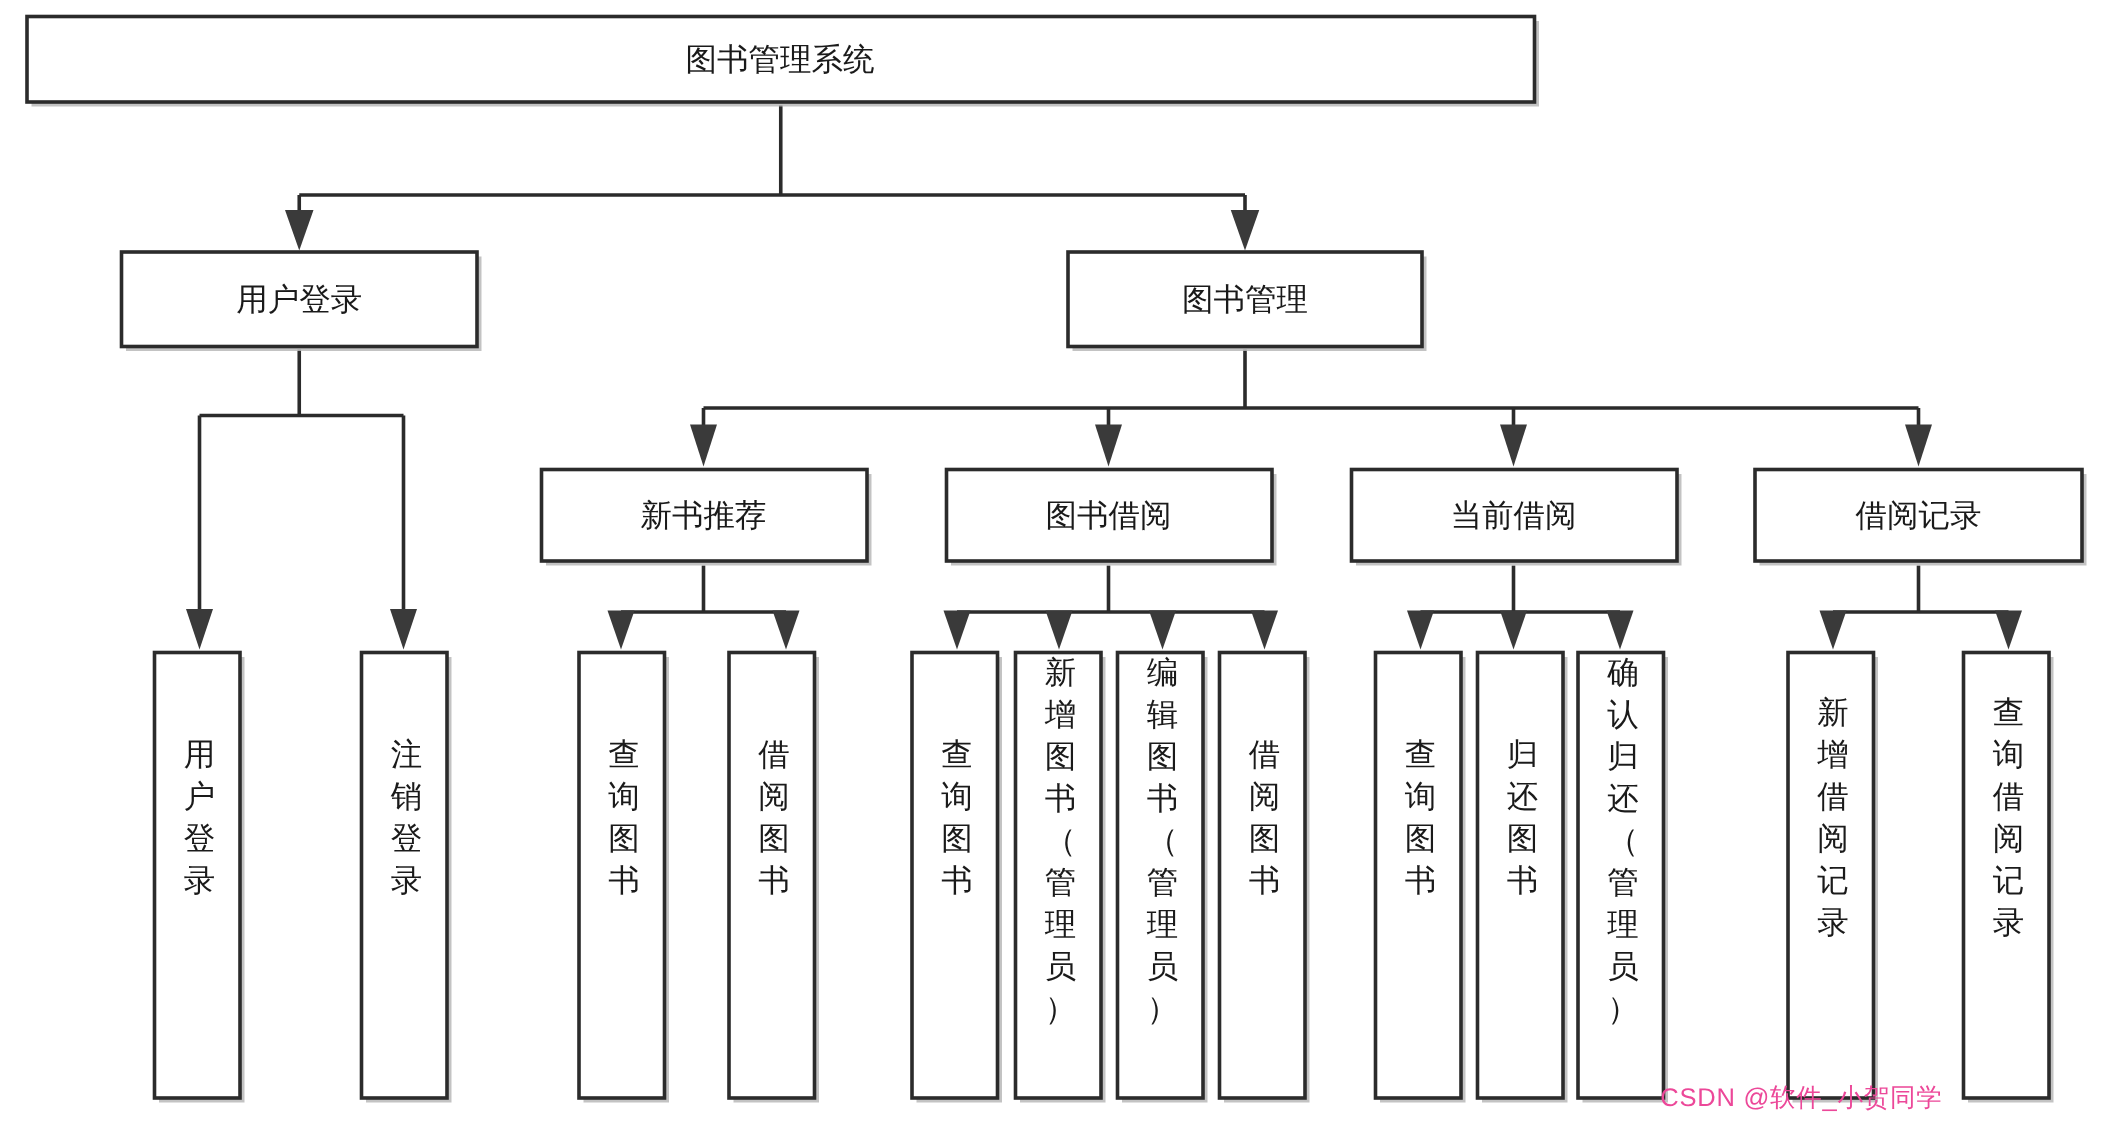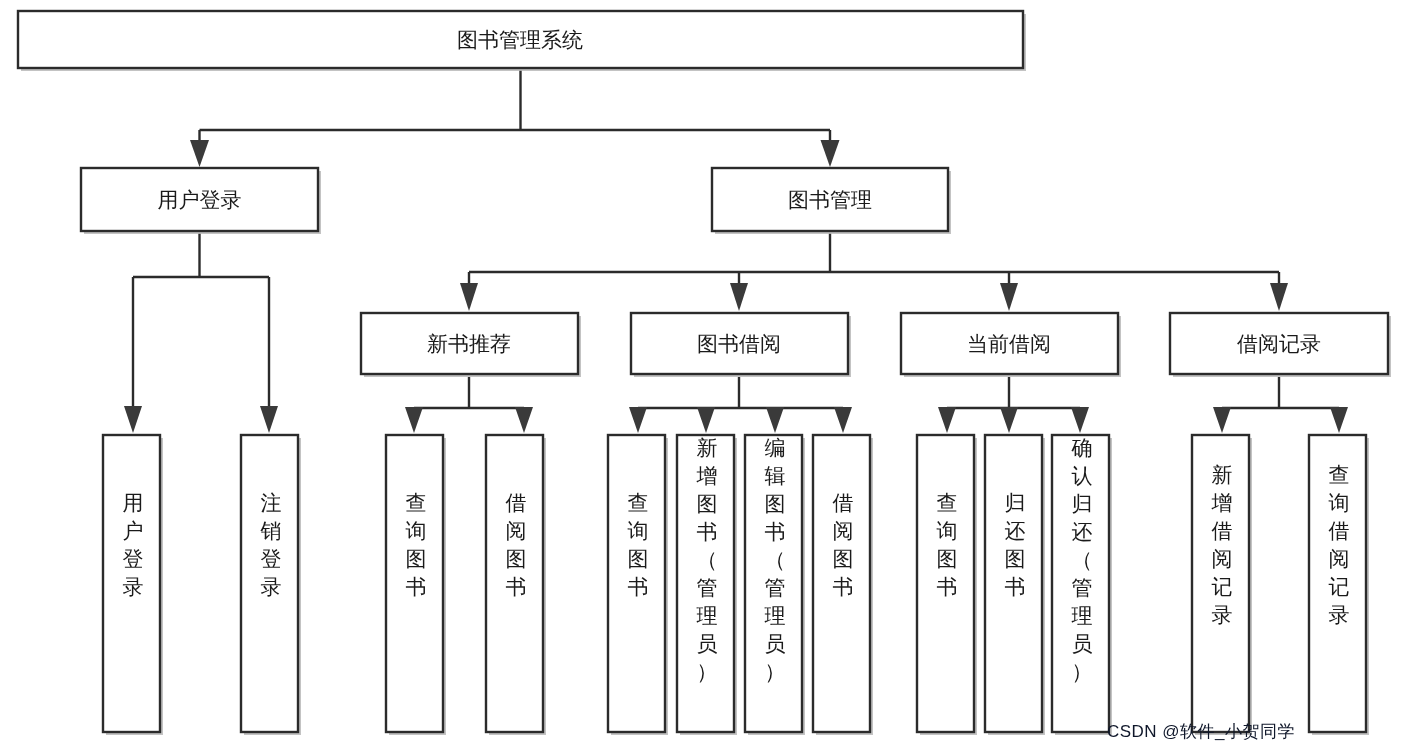--- a/index.html
+++ b/index.html
@@ -58,21 +58,21 @@
     font-size: 21px;
     fill: #1a1a1a;
     text-anchor: middle;
   }
   .watermark {
     position: absolute;
     right: 8px;
     bottom: 4px;
     font-family: "Liberation Sans", "DejaVu Sans", sans-serif;
     font-size: 17px;
-    color: #0f172a;
+    color: #ec4899;
     letter-spacing: 0.5px;
     white-space: nowrap;
     pointer-events: none;
   }
 </style>
 </head>
 <body>
 
 <div id="diagram-root">
 

